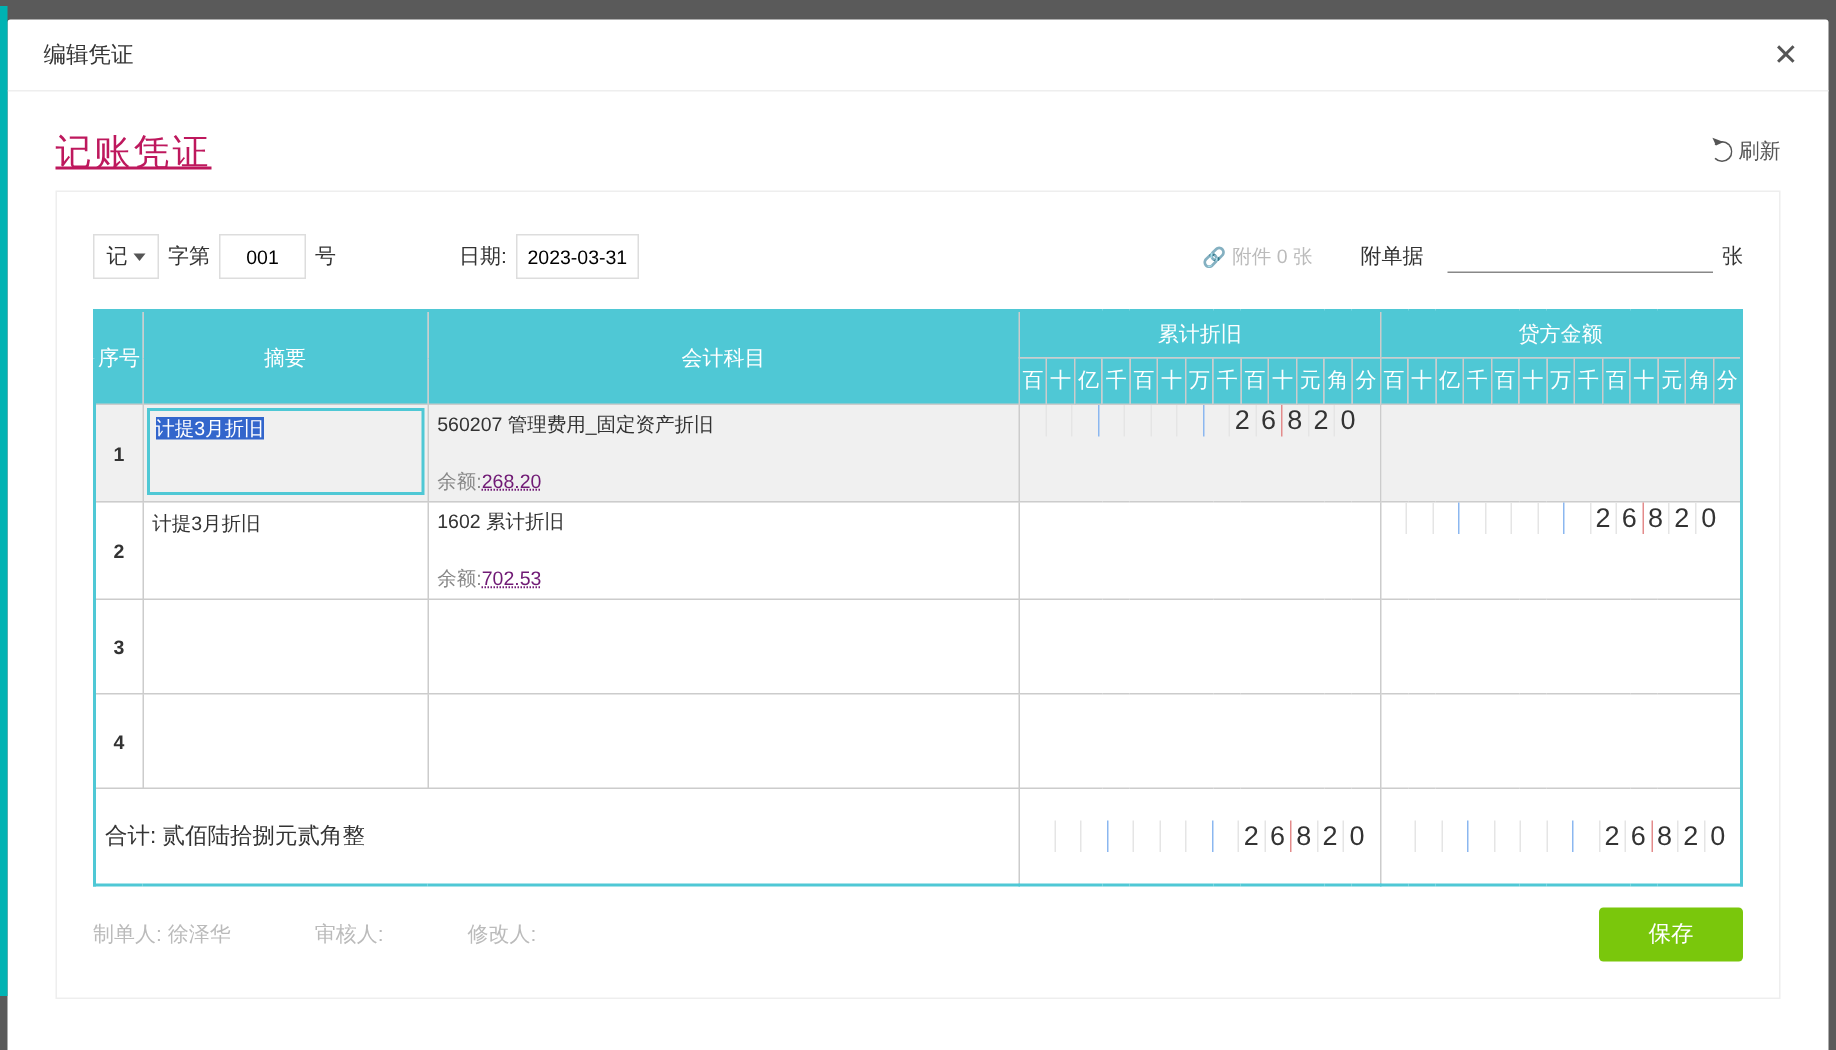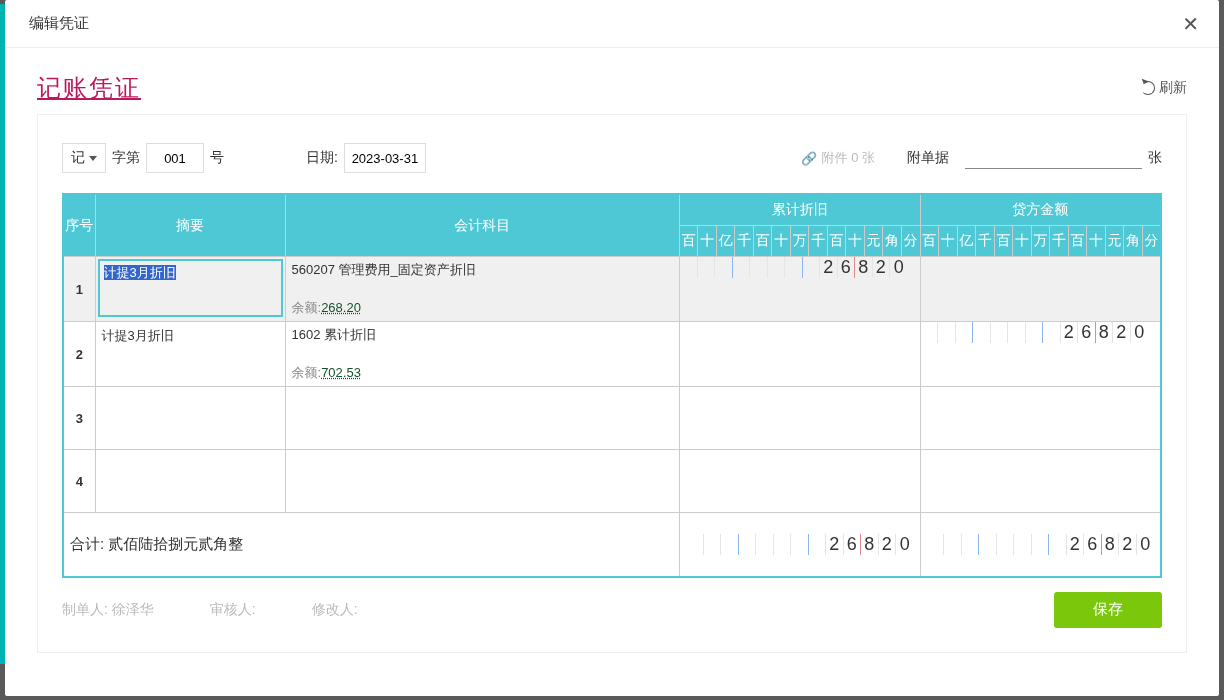--- a/index.html
+++ b/index.html
@@ -1,17 +1,17 @@
 <!DOCTYPE html>
 <html><head>
 <meta charset="utf-8">
 <style>
 * { box-sizing: border-box; margin: 0; padding: 0; }
 body { font-family: "Microsoft YaHei", Arial, sans-serif; background: #fff; color: #333; font-size: 13px; }
-.page-bg { background: #5a5a5a; width: 100%; height: 700px; padding-top: 0; }
+.page-bg { background: #5a5a5a; width: 100%; height: 700px; padding-top: 13px; }
 .green-stripe { position: absolute; left: 0; top: 4px; width: 5px; height: 660px; background: #00b3b3; z-index:10;}
 .modal { background: #fff; margin: 0 5px 0 5px; height: 696px; border-radius: 2px; position: relative; }
 .modal-header { height: 48px; border-bottom: 1px solid #eee; display: flex; align-items: center; justify-content: space-between; padding: 0 20px 0 24px; font-size: 15px; color:#333;}
 .close-btn { font-size: 20px; color: #555; cursor: pointer; font-weight: 300; }
 .content-area { padding: 24px 32px; }
 .title-row { display: flex; justify-content: space-between; align-items: center; margin-bottom: 10px; }
 .voucher-title { font-size: 24px; font-weight: 500; letter-spacing: 2px; color: #be185d; text-decoration: underline;}
 .refresh { color: #555; font-size: 14px; cursor: pointer; display:flex; align-items:center; gap:4px;}
 .panel { border: 1px solid #eee; padding: 28px 24px 24px 24px; }
 .header-controls { display: flex; align-items: center; gap: 6px; margin-bottom: 20px; font-size: 14px; }
@@ -41,27 +41,27 @@
 tbody tr { height: 63px; }
 tbody td { vertical-align: top; padding: 0; font-size: 13px;}
 .seq-cell { text-align:center; vertical-align:middle; font-weight:bold; }
 .summary-cell { padding: 2px; }
 .summary-input { width:100%; height:58px; border:2px solid #4fc8d5; outline:none; padding:3px 4px; font-size:13px; resize:none; font-family:inherit;}
 .summary-input .highlight, .highlight{ background:#3366cc; color:#fff; padding:0 0; }
 .static-summary { padding:5px 6px; font-size:13px; color:#333;}
 .subject-cell { padding: 4px 6px; font-size:13px; }
 .subject-name { color:#333; }
 .balance { color:#888; margin-top: 20px; display:inline-block; font-size:13px;}
-.balance .val { color:#14532d; text-decoration: underline dotted; }
+.balance .val { color:#701a75; text-decoration: underline dotted; }
 .editing-row td { background: #f0f0f0; }
 .total-row { height: 64px; }
 .total-row td { vertical-align:middle; font-weight:normal; font-size:15px; padding:0 6px;}
 .footer-row { display:flex; align-items:center; justify-content:space-between; margin-top:14px; }
 .footer-info { display:flex; gap:56px; color:#bbb; font-size:14px;align-items:center;}
-.save-btn { background:#7ac70c; color:#fff; border:none; border-radius:3px; width:108px; height:36px; font-size:15px; cursor:pointer;}
+.save-btn { background:#7ac70c; color:#fff; border:none; border-radius:3px; width:96px; height:36px; font-size:15px; cursor:pointer;}
 .refresh-icon{display:inline-block;width:14px;height:14px;border:1.6px solid #555;border-radius:50%;border-left-color:transparent;position:relative;}
 .refresh-icon::after{content:'';position:absolute;left:-2px;top:-2px;border:4px solid transparent;border-top-color:#555;transform:rotate(20deg);}
 </style>
 </head>
 <body>
 
 <div class="page-bg">
 <div class="green-stripe"></div>
 <div class="modal">
   <div class="modal-header">

